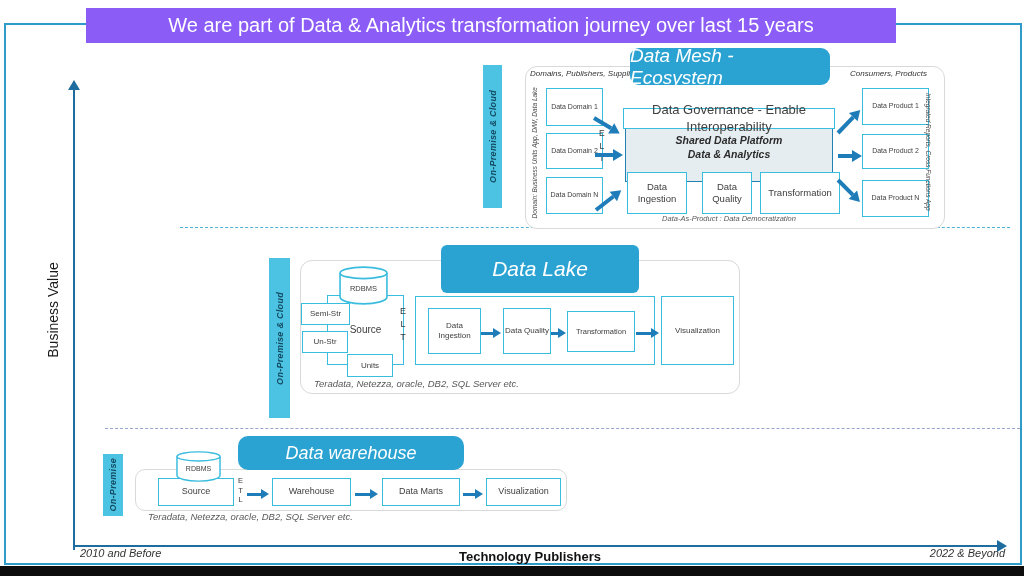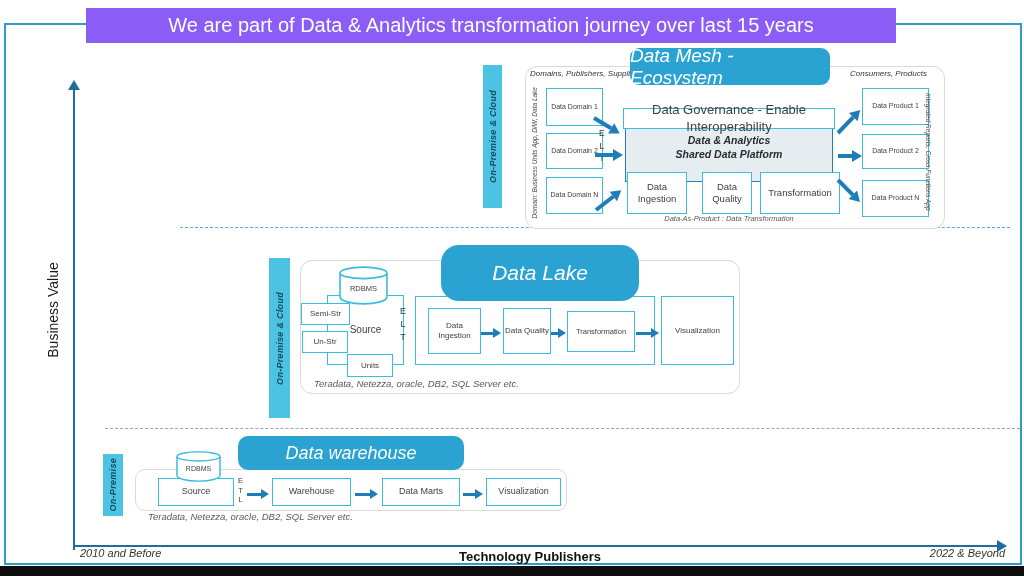--- a/index.html
+++ b/index.html
@@ -138,21 +138,21 @@
   </div>
 <div class="box" style="left:382px; top:478px; width:76px; height:26px; font-size:9px;">Data Marts</div>
 <div class="arrow" style="left:463px; top:489px; width:20px;">
     <div class="shaft"></div>
     <div class="head"></div>
   </div>
 <div class="box" style="left:486px; top:478px; width:73px; height:26px; font-size:9px;">Visualization</div>
 
 <div class="caption" style="left:148px; top:511px; font-size:9.5px;">Teradata, Netezza, oracle, DB2, SQL Server etc.</div>
 
-<div class="pill" style="left:441px; top:245px; width:198px; height:56px; border-radius:18px; font-size:21px;">Data Lake</div>
+<div class="pill" style="left:441px; top:245px; width:198px; height:48px; border-radius:6px; font-size:21px;">Data Lake</div>
 
 <div class="envbar" style="left:269px; top:258px; width:21px; height:160px;">
   <span>On-Premise &amp; Cloud</span>
 </div>
 
 <div class="container" style="left:300px; top:260px; width:438px; height:132px;"></div>
 
 <div class="cylinder" style="left:339px; top:266px; width:49px; height:39px;">
   <svg viewBox="0 0 46 34" preserveAspectRatio="none">
     <path d="M1,6 L1,27 C1,30.3 11,33 23,33 C35,33 45,30.3 45,27 L45,6" fill="#ffffff" stroke="#3ABCDE" stroke-width="1.5"></path>
@@ -224,29 +224,29 @@
     <div class="head"></div>
   </div>
 <div class="arrow big" style="left:596px; top:204px; width:32px; transform:rotate(-38deg);">
     <div class="shaft"></div>
     <div class="head"></div>
   </div>
 
 <div class="box" style="left:623px; top:98px; width:210px; height:19px; font-size:13px;margin-top:10px;">Data Governance - Enable Interoperability</div>
 
 <div class="platform">
+  <div>Shared Data Platform</div>
   <div>Data &amp; Analytics</div>
-  <div>Shared Data Platform</div>
 </div>
 
 <div class="box" style="left:627px; top:172px; width:58px; height:40px; font-size:9.5px;">Data Ingestion</div>
 <div class="box" style="left:702px; top:172px; width:48px; height:40px; font-size:9.5px;">Data Quality</div>
 <div class="box" style="left:760px; top:172px; width:70px; height:40px; font-size:9.5px; overflow-wrap:anywhere; padding:0 4px;">Transformation</div>
 
-<div class="caption" style="left:629px; top:214px; width:200px; text-align:center; font-size:7.5px;">Data-As-Product : Data Transformation</div>
+<div class="caption" style="left:629px; top:214px; width:200px; text-align:center; font-size:7.5px;">Data-As-Product : Data Democratization</div>
 
 <div class="arrow big" style="left:838px; top:127px; width:32px; transform:rotate(-46deg);">
     <div class="shaft"></div>
     <div class="head"></div>
   </div>
 <div class="arrow big" style="left:838px; top:150px; width:24px;">
     <div class="shaft"></div>
     <div class="head"></div>
   </div>
 <div class="arrow big" style="left:838px; top:174px; width:31px; transform:rotate(45deg);">

